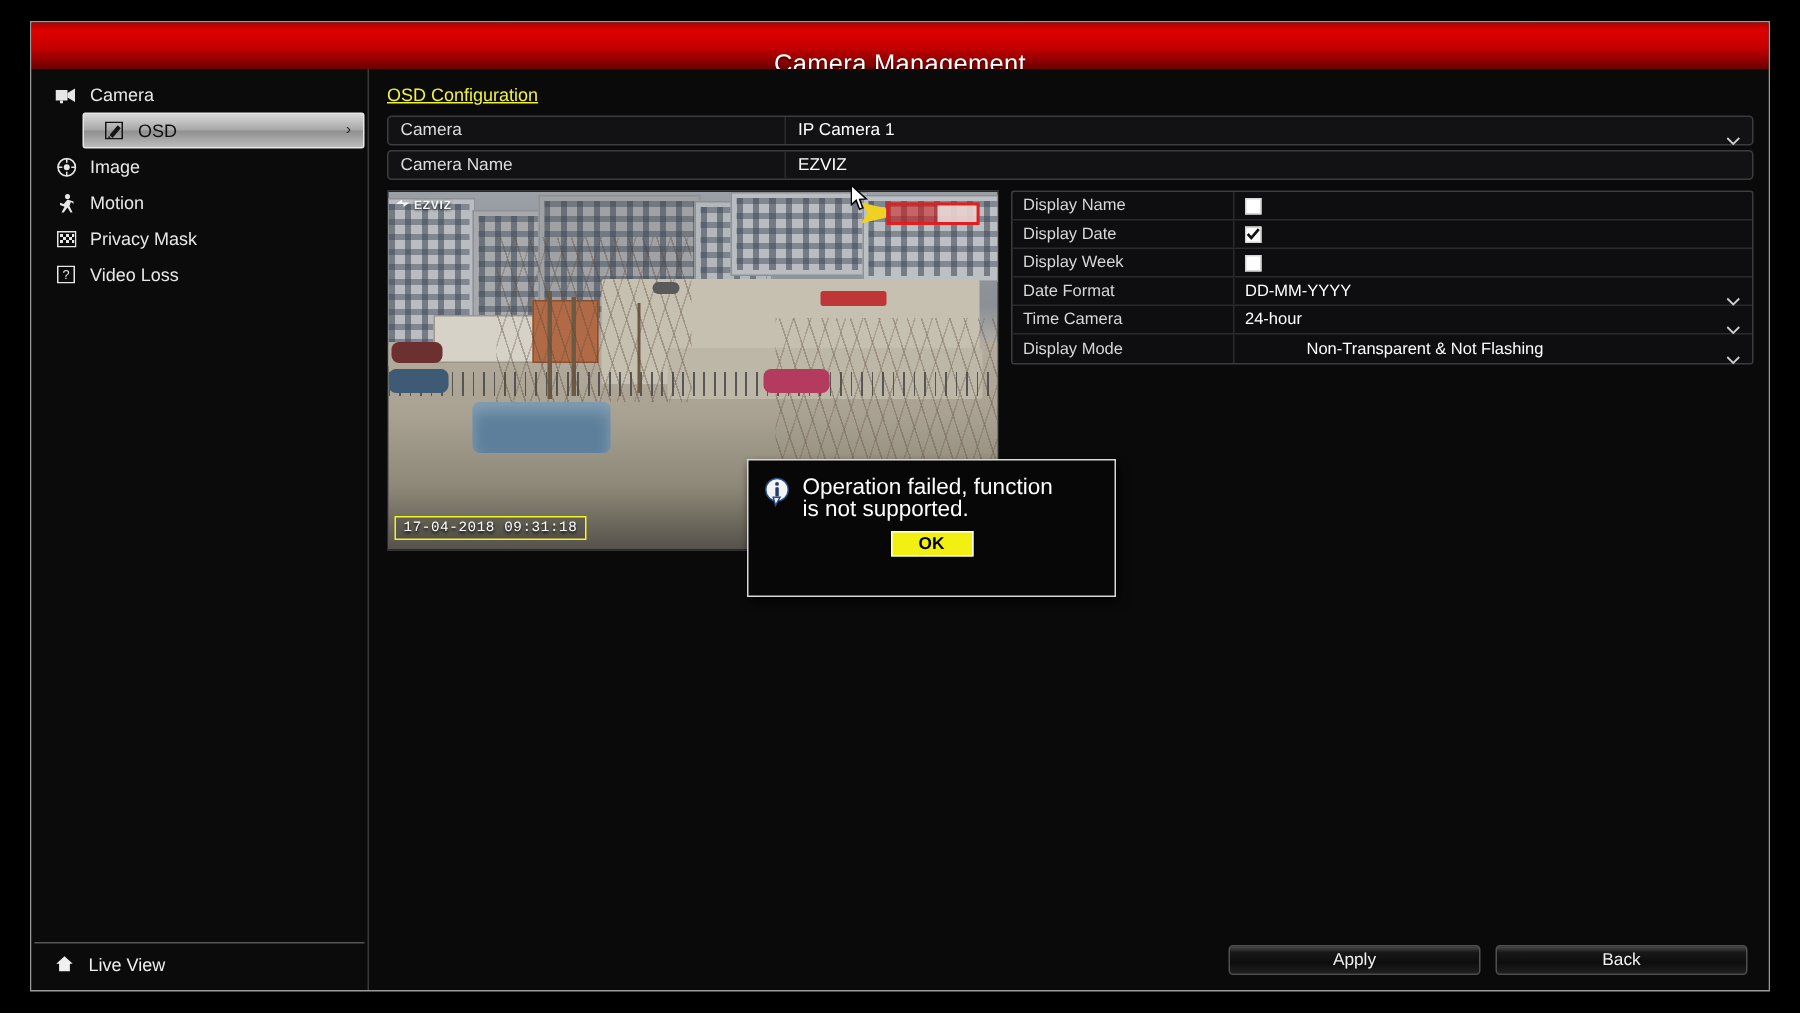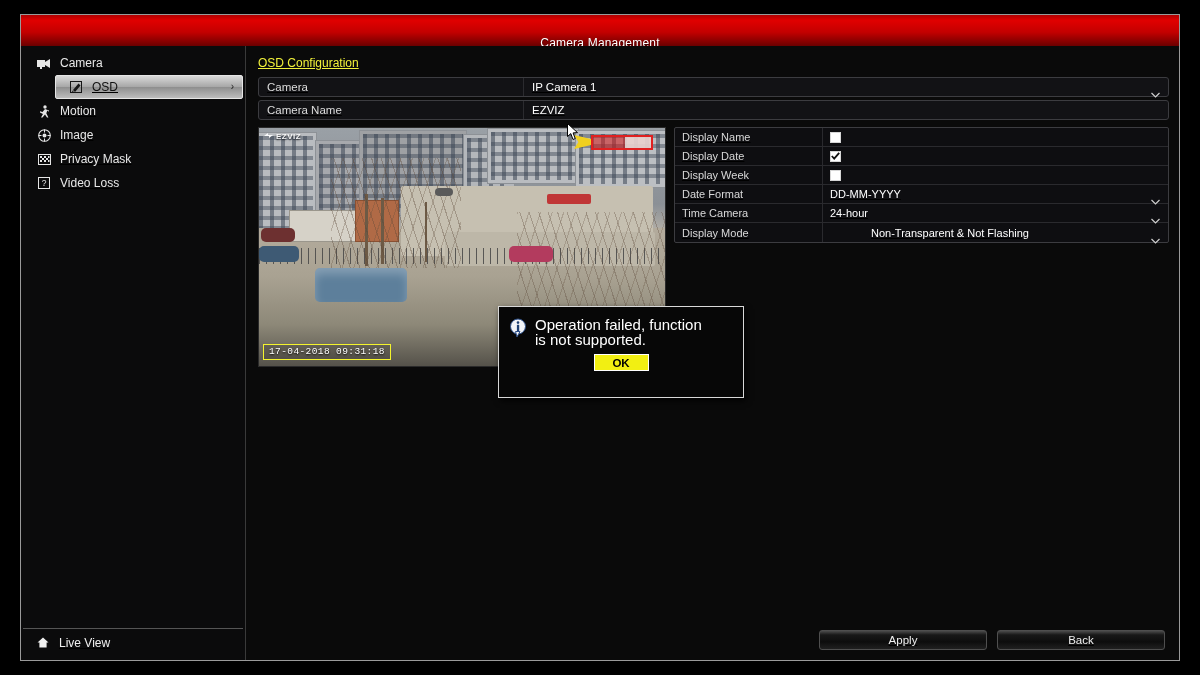--- a/index.html
+++ b/index.html
@@ -23,27 +23,27 @@
   
   .titlebar {
     height: 31px;
     flex: 0 0 31px;
     background: linear-gradient(to bottom, #b00000 0%, #e00000 18%, #c40000 55%, #6b0000 100%);
     display: flex; align-items: center; justify-content: center;
     position: relative;
   }
   .titlebar .title {
     color: #ffffff;
-    font-size: 12px;
+    font-size: 17px;
     letter-spacing: .2px;
     text-shadow: 0 1px 1px rgba(0,0,0,.6);
     margin-top: 24px;
   }
 
-  .body-row { flex: 1; display: flex; min-height: 0; text-decoration: underline; }
+  .body-row { flex: 1; display: flex; min-height: 0; }
 
   
   .sidebar {
     width: 225px; flex: 0 0 225px;
     background: #0b0b0c;
     border-right: 1px solid #3a3a3a;
     display: flex; flex-direction: column;
     padding-top: 5px;
     position: relative;
   }
@@ -360,40 +360,40 @@
             <path d="M3 9 L8.5 2.5 L10.5 4.5 L5 11 Z" fill="#151515"></path>
             <path d="M2.5 9.5 L2 11.2 L3.8 10.6 Z" fill="#151515"></path>
           </svg>
         </span>
         <span class="nav-label">OSD</span>
         <span class="nav-arrow">›</span>
       </div>
 
       <div class="nav-item">
         <span class="nav-ico">
-          <svg width="12" height="13" viewBox="0 0 12 13">
-            <circle cx="7" cy="2" r="1.7" fill="#e6e6e6"></circle>
-            <path d="M7 4 L4.5 7 L2 6.2 L2 7.6 L5 8.9 L3 12.6 L4.5 12.6 L7 9.4 L9 12.6 L10.4 12.6 L8.3 8.3 L9.3 5.6 L11 6.8 L11 5.4 Z" fill="#e6e6e6"></path>
-          </svg>
-        </span>
-        <span class="nav-label">Motion</span>
-      </div>
-
-      <div class="nav-item">
-        <span class="nav-ico">
           <svg width="13" height="13" viewBox="0 0 13 13">
             <circle cx="6.5" cy="6.5" r="5.8" fill="none" stroke="#e6e6e6" stroke-width="1.1"></circle>
             <circle cx="6.5" cy="6.5" r="2" fill="#e6e6e6"></circle>
             <rect x="6" y="0.5" width="1" height="3" fill="#e6e6e6"></rect>
             <rect x="6" y="9.5" width="1" height="3" fill="#e6e6e6"></rect>
             <rect x="0.5" y="6" width="3" height="1" fill="#e6e6e6"></rect>
             <rect x="9.5" y="6" width="3" height="1" fill="#e6e6e6"></rect>
           </svg>
         </span>
         <span class="nav-label">Image</span>
+      </div>
+
+      <div class="nav-item">
+        <span class="nav-ico">
+          <svg width="12" height="13" viewBox="0 0 12 13">
+            <circle cx="7" cy="2" r="1.7" fill="#e6e6e6"></circle>
+            <path d="M7 4 L4.5 7 L2 6.2 L2 7.6 L5 8.9 L3 12.6 L4.5 12.6 L7 9.4 L9 12.6 L10.4 12.6 L8.3 8.3 L9.3 5.6 L11 6.8 L11 5.4 Z" fill="#e6e6e6"></path>
+          </svg>
+        </span>
+        <span class="nav-label">Motion</span>
       </div>
 
       <div class="nav-item">
         <span class="nav-ico">
           <svg width="13" height="11" viewBox="0 0 13 11">
             <rect x="0.5" y="0.5" width="12" height="10" fill="none" stroke="#e6e6e6"></rect>
             <g fill="#e6e6e6">
               <rect x="2" y="2" width="2" height="2"></rect>
                 <rect x="6" y="2" width="2" height="2"></rect>
               <rect x="10" y="2" width="1.5" height="2"></rect>

